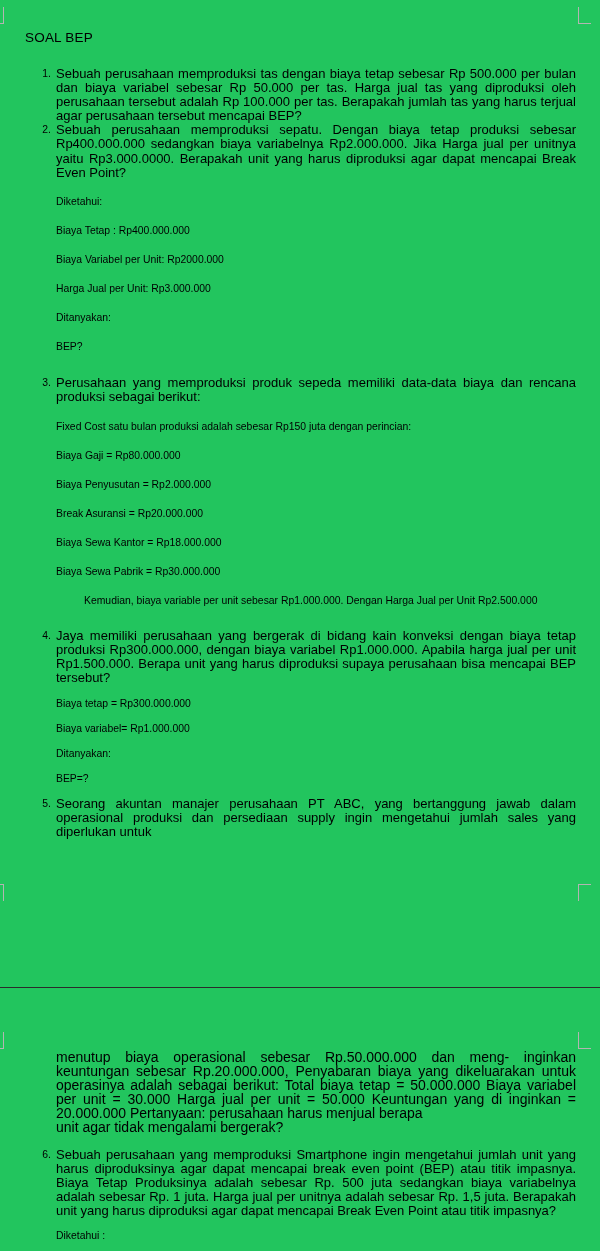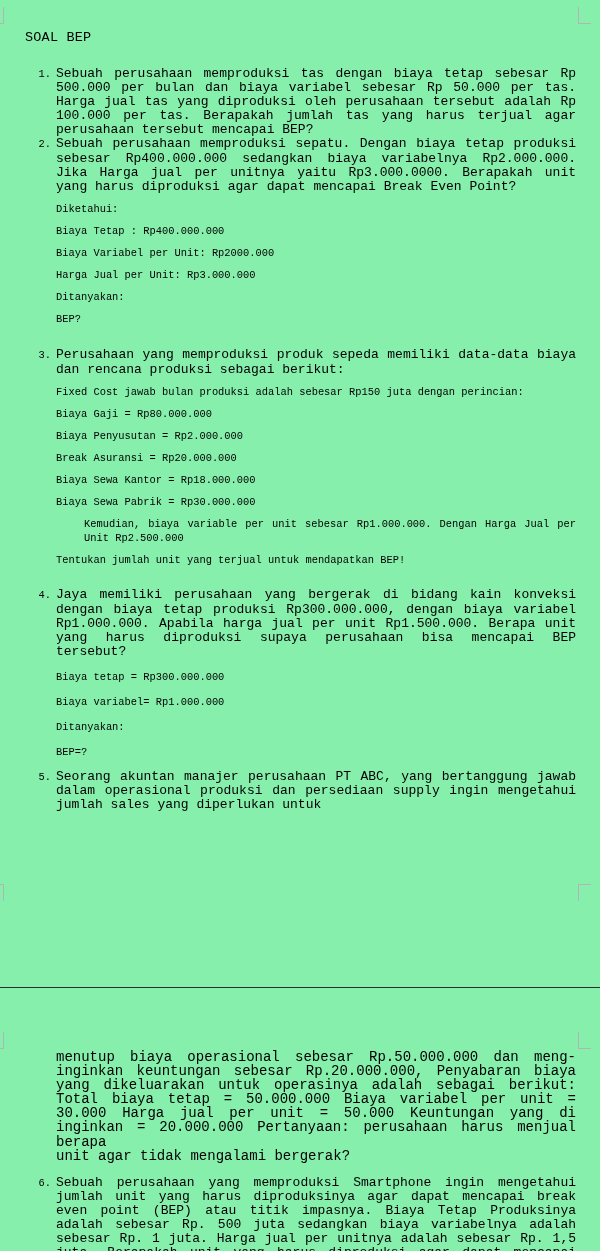--- a/index.html
+++ b/index.html
@@ -13,23 +13,22 @@
     height: 1251px;
     font-family: "Liberation Sans", sans-serif;
     color: #000000;
     overflow: hidden;
     position: relative;
   }
 
   
   .sheet {
     position: relative;
-    background: #86efac;
+    background: #22c55e;
     box-sizing: border-box;
-    font-family: Liberation Mono, monospace;
   }
   #page-one {
     height: 987px;
     padding: 0 24px;
   }
   #page-divider {
     height: 0;
     border: 0;
     border-top: 1.6px solid #2b2b2b;
     margin: 0;
@@ -115,21 +114,21 @@
     font-size: 13px;
     line-height: 14.1px;
     text-align: justify;
     text-justify: inter-word;
   }
 
   
   .sub {
     font-size: 10.4px;
     line-height: 14.1px;
-    margin-top: 8px;
+    margin-top: 15px;
     text-align: left;
   }
   .sub.justify {
     text-align: justify;
     text-justify: inter-word;
     padding-left: 28px;
   }
   .sub.snug { margin-top: 11px; }
 
   
@@ -169,28 +168,27 @@
       <div class="sub">Biaya Tetap : Rp400.000.000</div>
       <div class="sub">Biaya Variabel per Unit: Rp2000.000</div>
       <div class="sub">Harga Jual per Unit: Rp3.000.000</div>
       <div class="sub">Ditanyakan:</div>
       <div class="sub">BEP?</div>
     </li>
 
     <li class="qitem" style="margin-top:22px;">
       <span class="qnum">3.</span>
       <div class="qbody">Perusahaan yang memproduksi produk sepeda memiliki data-data biaya dan rencana produksi sebagai berikut:</div>
-      <div class="sub">Fixed Cost jawab bulan produksi adalah sebesar Rp150 juta dengan perincian:</div>
+      <div class="sub">Fixed Cost satu bulan produksi adalah sebesar Rp150 juta dengan perincian:</div>
       <div class="sub">Biaya Gaji = Rp80.000.000</div>
       <div class="sub">Biaya Penyusutan = Rp2.000.000</div>
       <div class="sub">Break Asuransi = Rp20.000.000</div>
       <div class="sub">Biaya Sewa Kantor = Rp18.000.000</div>
       <div class="sub">Biaya Sewa Pabrik = Rp30.000.000</div>
       <div class="sub justify">Kemudian, biaya variable per unit sebesar Rp1.000.000. Dengan Harga Jual per Unit Rp2.500.000</div>
-      <div class="sub">Tentukan jumlah unit yang terjual untuk mendapatkan BEP!</div>
     </li>
 
     <li class="qitem" style="margin-top:21px;">
       <span class="qnum">4.</span>
       <div class="qbody">Jaya memiliki perusahaan yang bergerak di bidang kain konveksi dengan biaya tetap produksi Rp300.000.000, dengan biaya variabel Rp1.000.000. Apabila harga jual per unit Rp1.500.000. Berapa unit yang harus diproduksi supaya perusahaan bisa mencapai BEP tersebut?</div>
       <div class="sub snug">Biaya tetap = Rp300.000.000</div>
       <div class="sub snug">Biaya variabel= Rp1.000.000</div>
       <div class="sub snug">Ditanyakan:</div>
       <div class="sub snug">BEP=?</div>
     </li>

